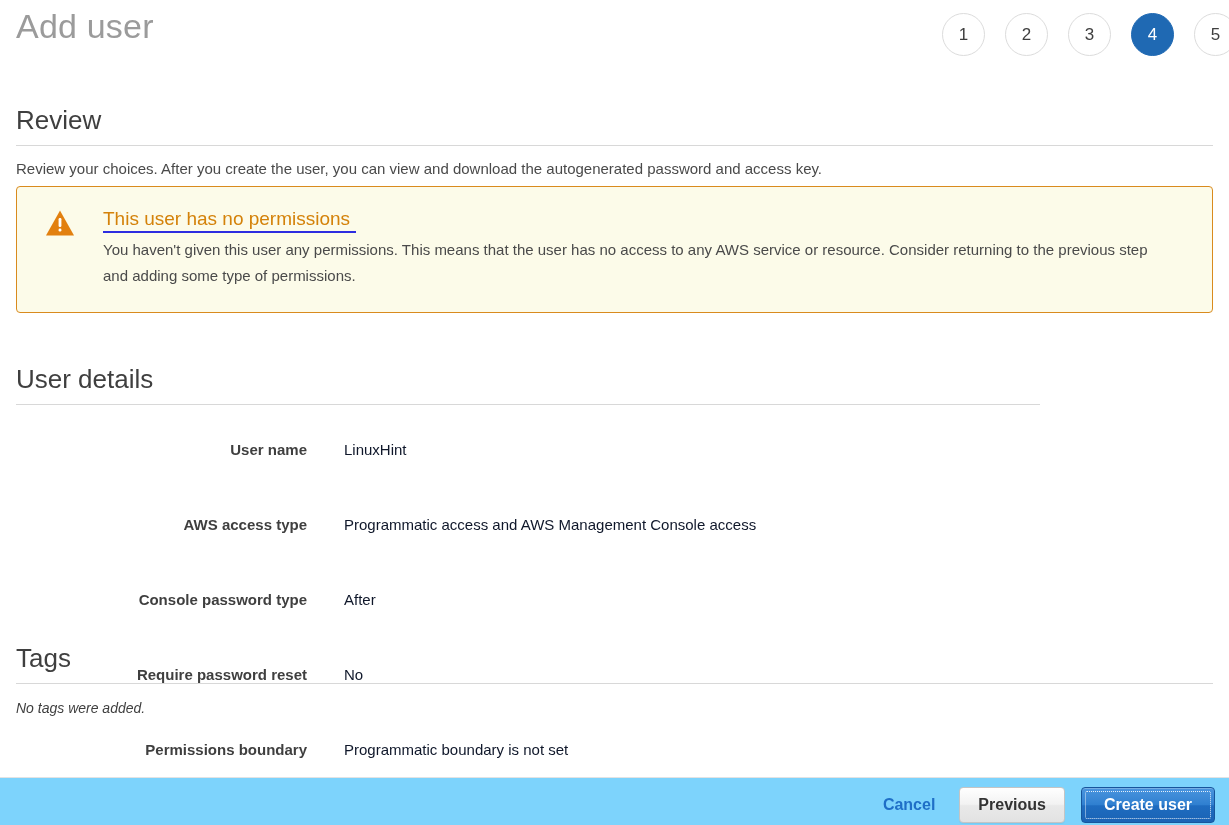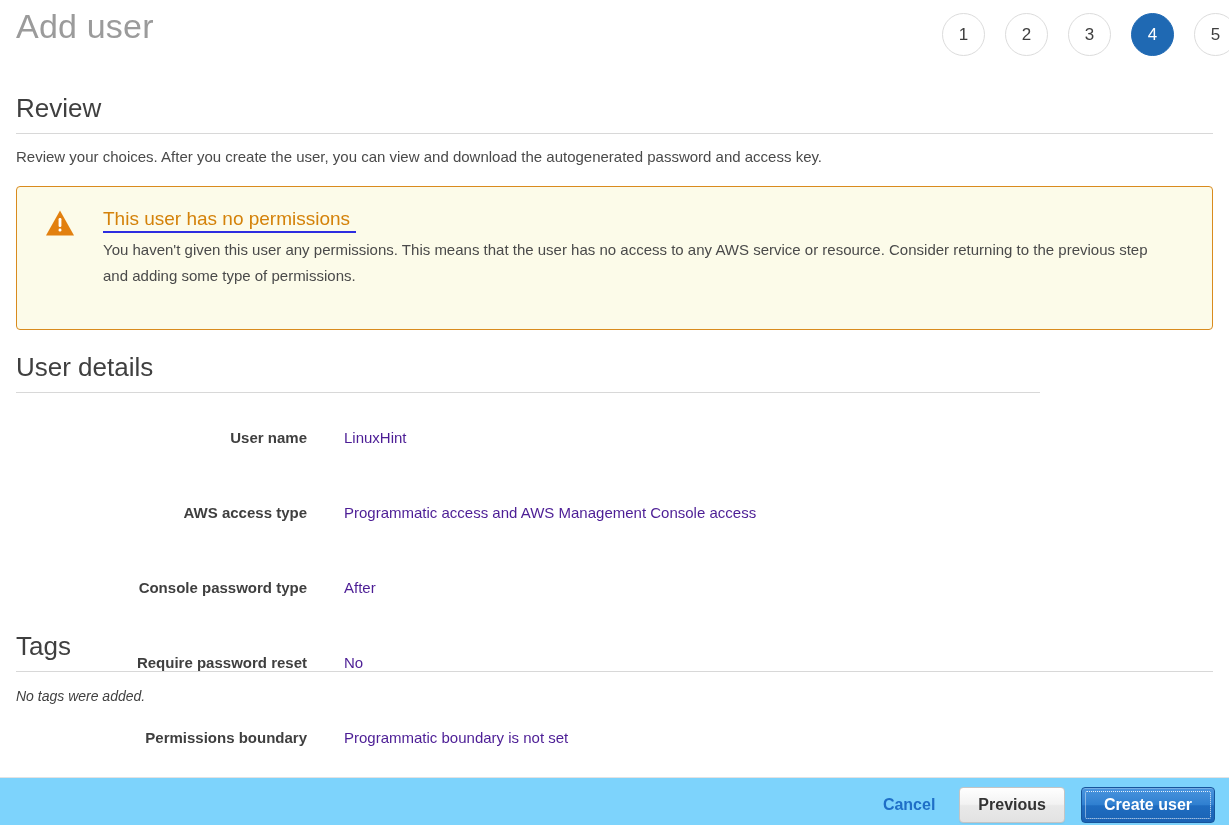--- a/index.html
+++ b/index.html
@@ -65,20 +65,21 @@
   }
   .step.active {
     background: #1f69b3;
     border-color: #1f69b3;
     color: #ffffff;
   }
 
   
   .section {
     padding: 0 16px;
+    margin-top: 12px;
   }
   .section-title {
     font-size: 26px;
     line-height: 32px;
     font-weight: 400;
     color: #3f3f3f;
     margin: 0;
   }
   .rule {
     border: 0;
@@ -91,21 +92,21 @@
     color: #4a4a4a;
     margin: 12px 0 0 0;
   }
 
   
   .warning {
     position: absolute;
     left: 16px;
     top: 186px;
     width: 1197px;
-    height: 144px;
+    height: 127px;
     background: #fcfbe9;
     border: 1px solid #d98b1e;
     border-radius: 4px;
     display: flex;
     padding: 20px 18px 8px 28px;
   }
   .warning-icon {
     flex: 0 0 auto;
     width: 34px;
     padding-top: 2px;
@@ -154,21 +155,21 @@
     text-align: right;
     font-size: 15px;
     font-weight: bold;
     color: #3f3f3f;
     padding-right: 0;
   }
   .detail-value {
     flex: 1 1 auto;
     padding-left: 37px;
     font-size: 15px;
-    color: #4c1d95;
+    color: #0f172a;
   }
 
   
   .tags {
     position: absolute;
     left: 0;
     top: 630px;
     width: 1229px;
   }
   .tags-empty {

